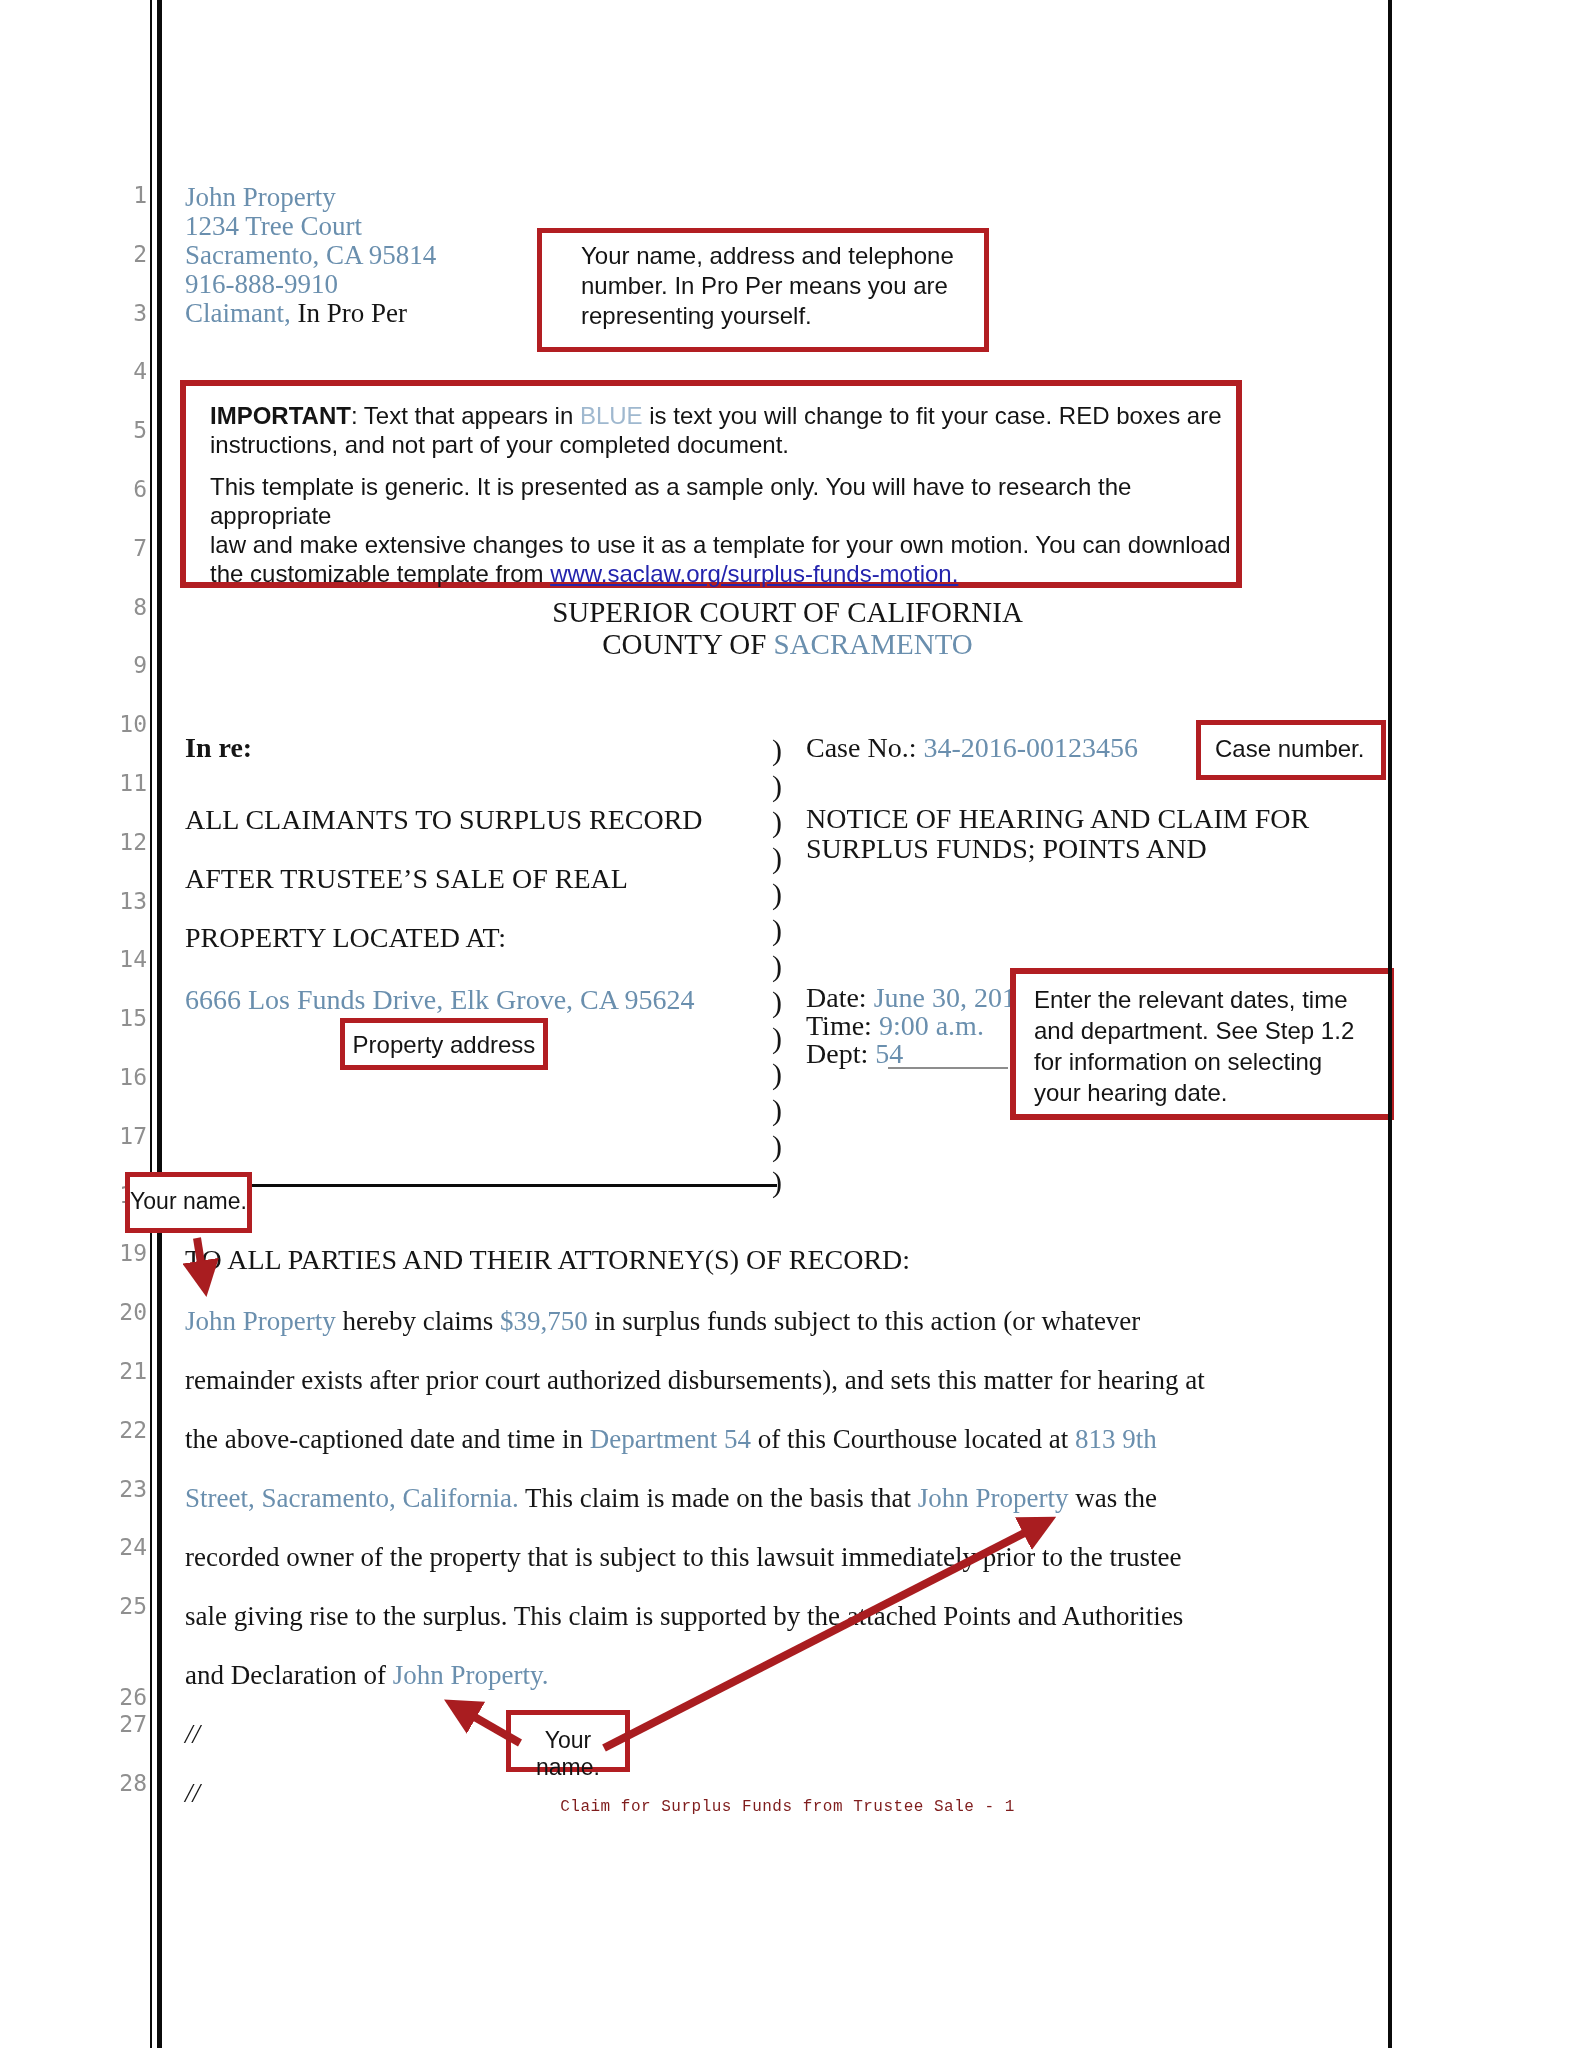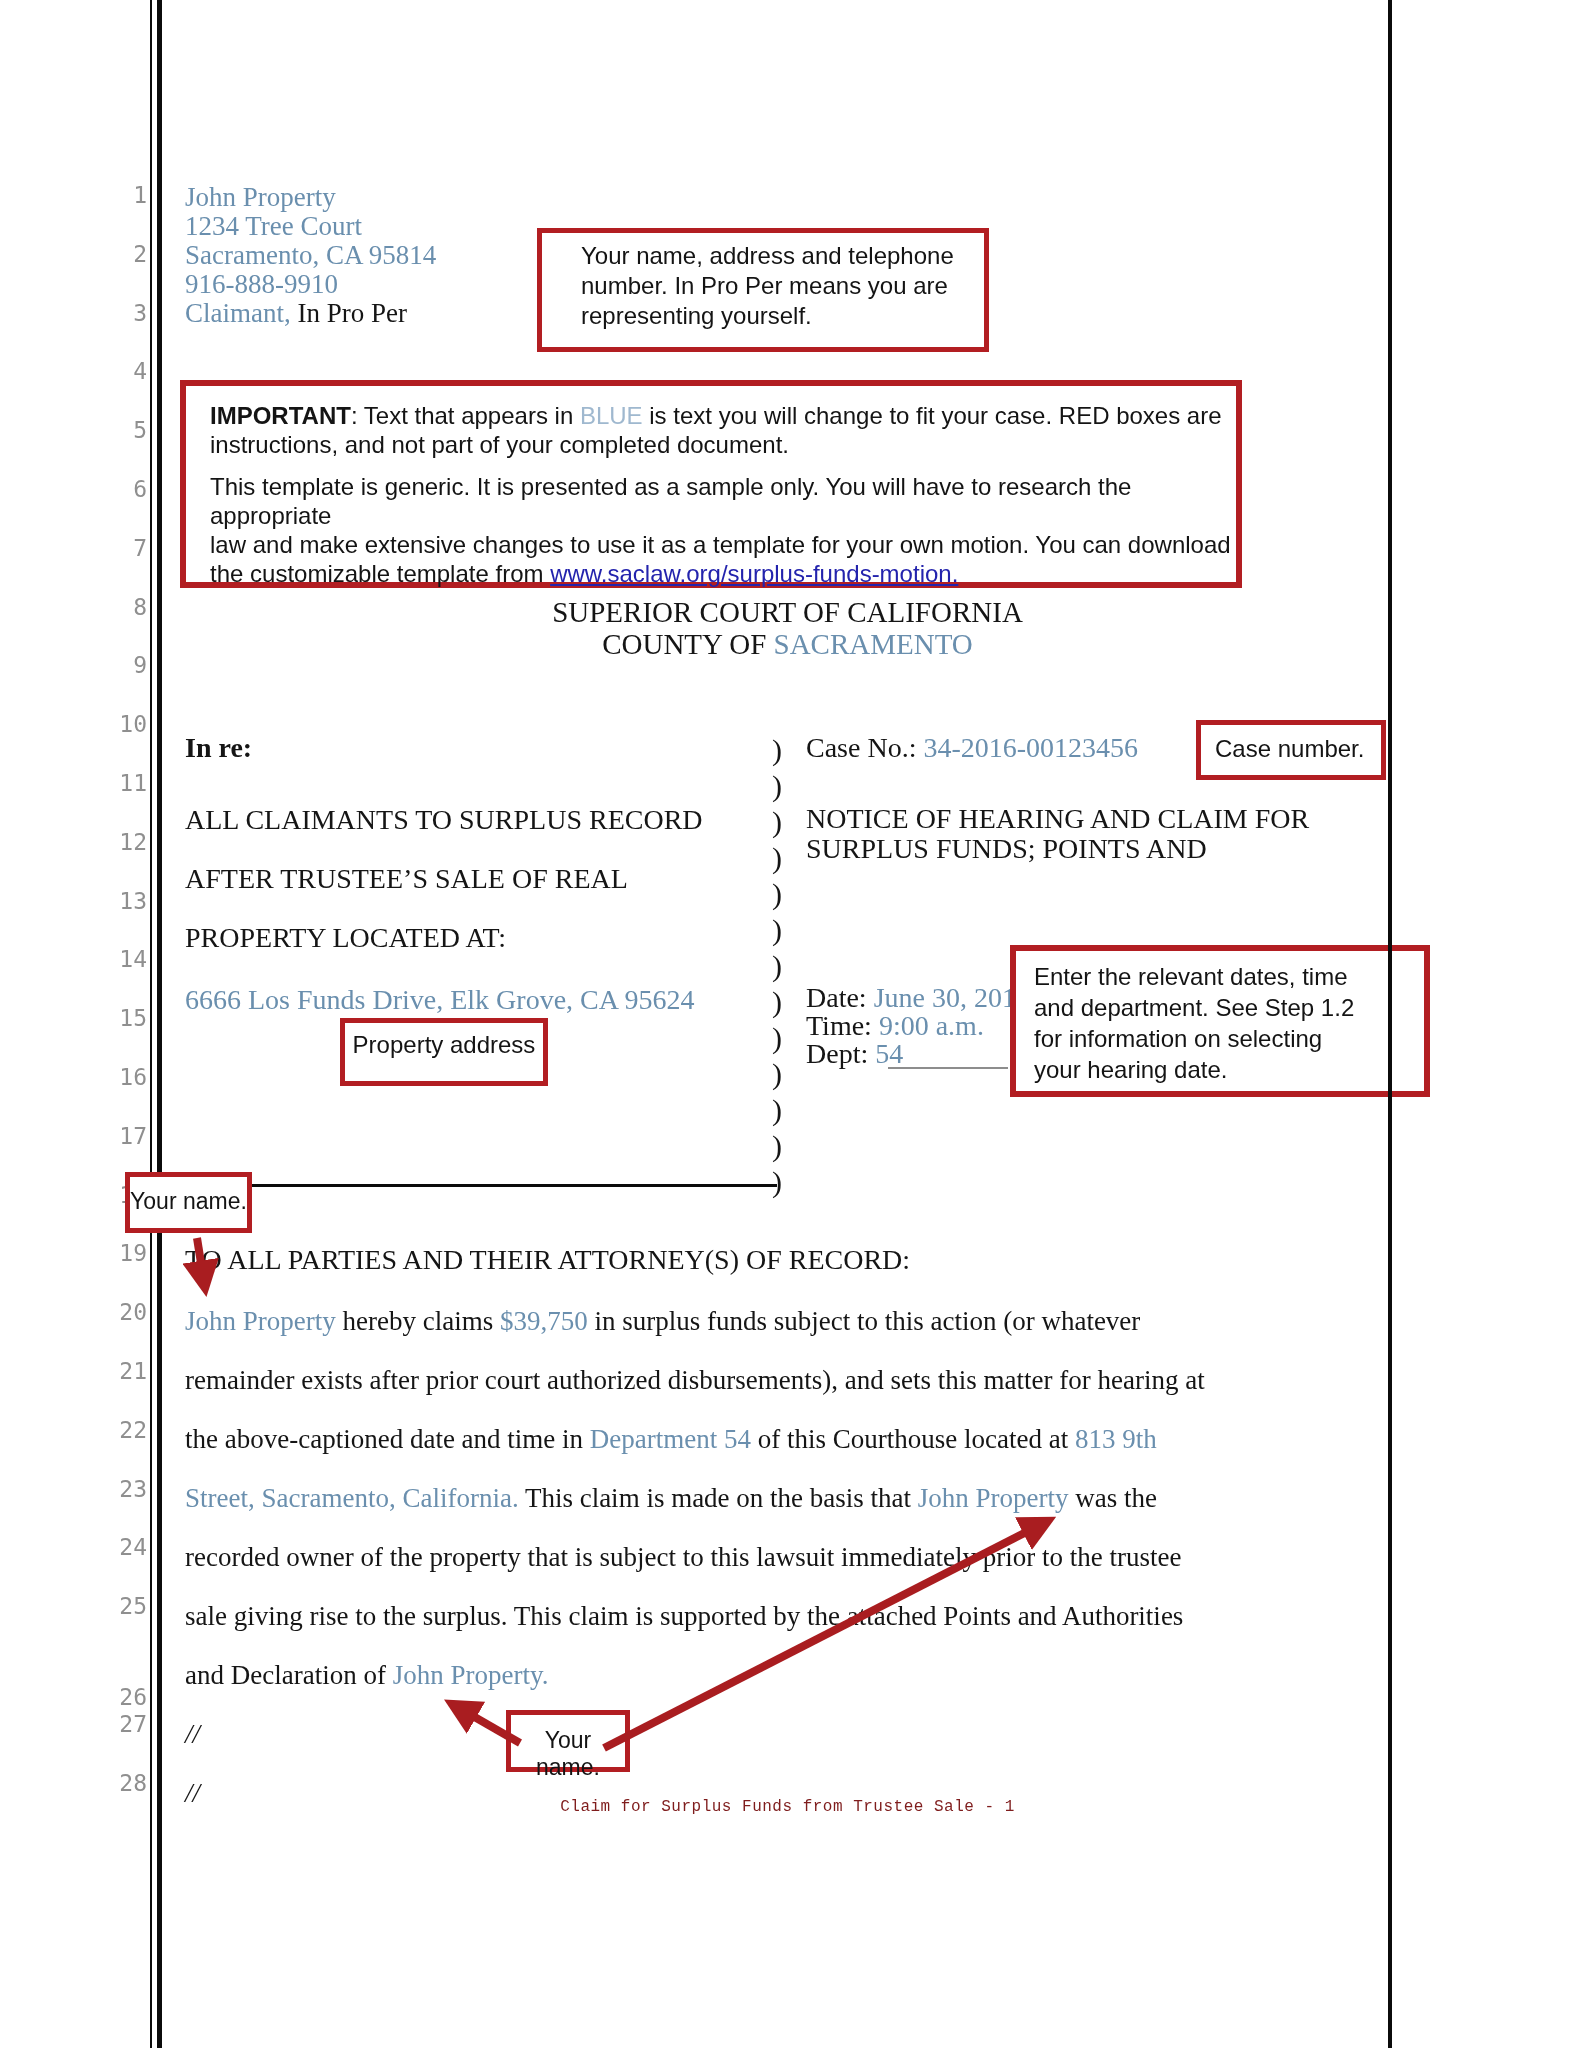--- a/index.html
+++ b/index.html
@@ -119,25 +119,25 @@
 
   <div class="abs serif" style="left:806px;top:732px;"><span>Case No.: </span><span class="blue">34-2016-00123456</span></div>
   <div class="abs serif" style="left:806px;top:804px;"><div class="capline" style="white-space: pre;">NOTICE OF HEARING AND CLAIM FOR</div><div class="capline" style="white-space: pre;">SURPLUS FUNDS; POINTS AND</div></div>
   <div class="abs serif" style="left:806px;top:984px;"><div class="dateline" style="white-space: pre;"><span>Date: </span><span class="blue">June 30, 2016</span></div><div class="dateline" style="white-space: pre;"><span>Time: </span><span class="blue">9:00 a.m.</span></div><div class="dateline" style="white-space: pre;"><span>Dept: </span><span class="blue">54</span></div></div>
   <div class="abs" style="left:888px;top:1067px;width:120px;height:2px;background:#8d8d8d;"></div>
 
   <div class="redbox" style="left:1196px;top:720px;width:190px;height:60px;">
     <div class="sans" style="padding:10px 0 0 14px;">Case number.</div>
   </div>
 
-  <div class="redbox" style="left:340px;top:1018px;width:208px;height:68px;">
+  <div class="redbox" style="left:340px;top:1018px;width:208px;height:52px;">
     <div class="sans ctr" style="padding-top:8px;">Property address</div>
   </div>
 
-  <div class="redbox" style="left:1010px;top:945px;width:420px;height:152px;border-width:6px;">
+  <div class="redbox" style="left:1010px;top:968px;width:384px;height:152px;border-width:6px;">
     <div class="sans" style="padding:10px 0 0 18px;">
         <div class="hearline">Enter the relevant dates, time</div>
         <div class="hearline">and department. See Step 1.2</div>
         <div class="hearline">for information on selecting</div>
         <div class="hearline">your hearing date.</div>
       </div>
   </div>
 
   <div class="redbox" style="left:125px;top:1172px;width:127px;height:61px;z-index:12;">
     <div class="sans ctr" style="padding-top:11px;font-size:23px;">Your name.</div>

